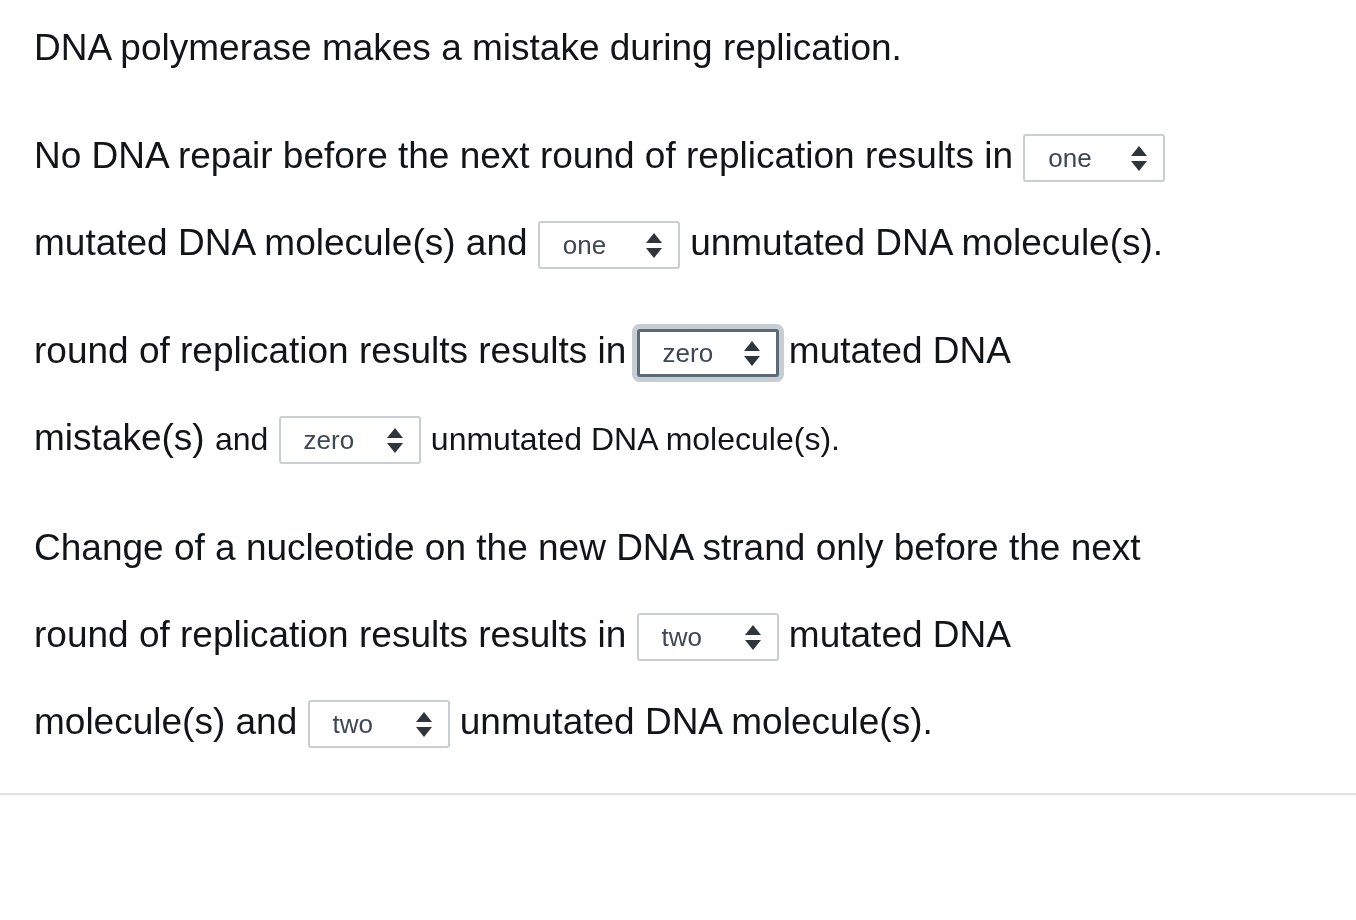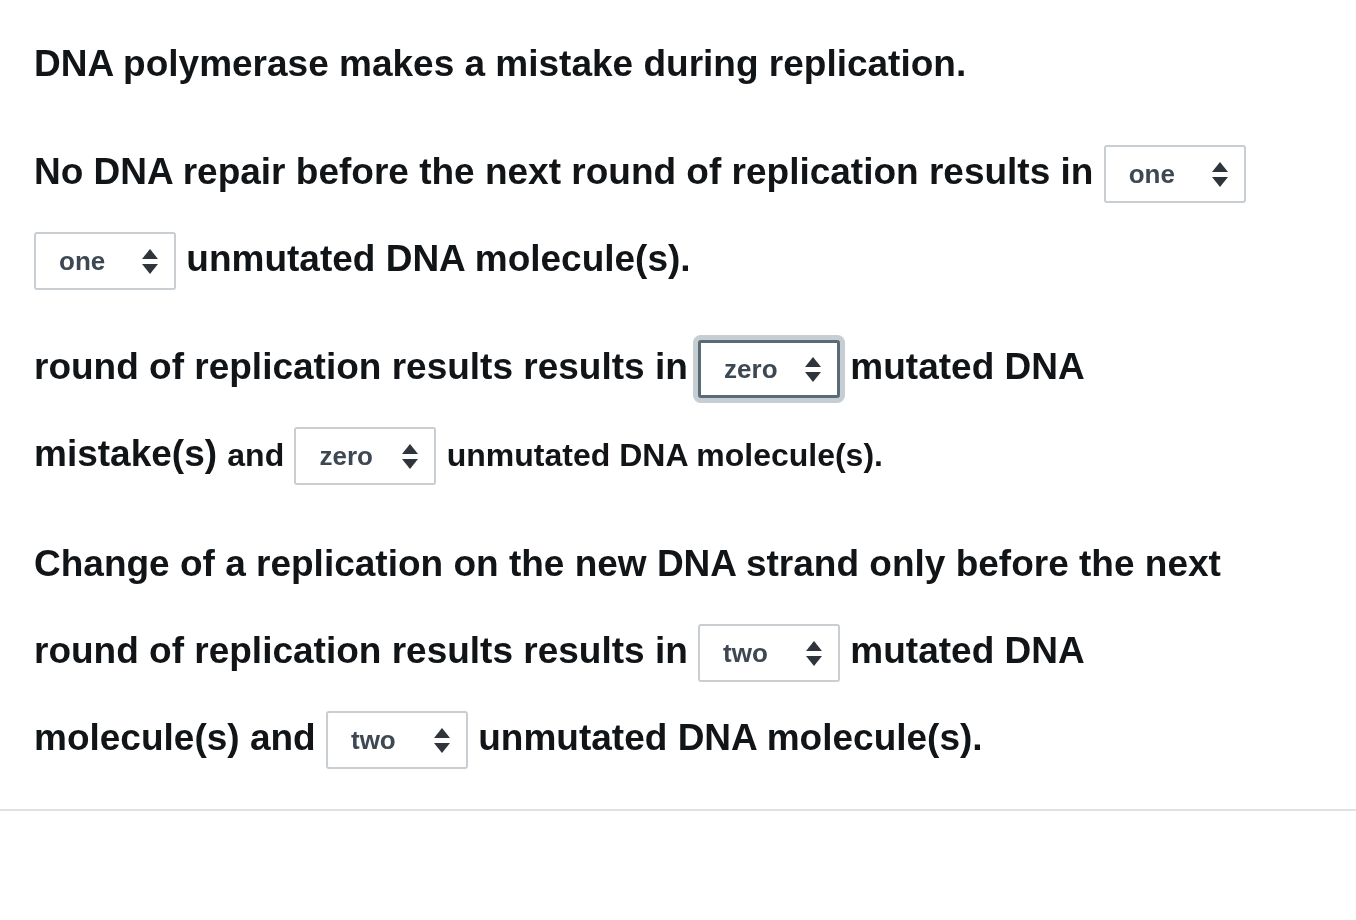--- a/index.html
+++ b/index.html
@@ -8,42 +8,41 @@
     background: #ffffff;
   }
   body {
     width: 1356px;
     height: 920px;
     overflow: hidden;
     font-family: "Liberation Sans", "DejaVu Sans", sans-serif;
     color: #121518;
   }
   .page {
-    padding: 20px 30px 0 34px;
-    font-weight: bold;
+    padding: 4px 30px 0 34px;
   }
   .para {
     font-size: 37px;
     margin: 0 0 21px 0;
   }
   .line {
     line-height: 87px;
     white-space: nowrap;
   }
   .small {
     font-size: 32px;
   }
   
   .select-box {
     display: inline-flex;
     align-items: center;
     justify-content: space-between;
     box-sizing: border-box;
     width: 142px;
-    height: 58px;
+    height: 48px;
     padding: 0 16px 0 23px;
     border: 2px solid #c9ced3;
     border-radius: 3px;
     background: #ffffff;
     vertical-align: middle;
     cursor: pointer;
   }
   .select-value {
     font-size: 26px;
     color: #3d4852;
@@ -89,20 +88,21 @@
       <span>No DNA repair before the next round of replication results in</span>
       <span class="select-box">
         <span class="select-value">one</span>
         <span class="arrows">
             <span class="tri-up"></span>
             <span class="tri-down"></span>
           </span>
       </span>
     </div>
     <div class="line">
+      <span>mutated DNA molecule(s) and</span>
       <span class="select-box">
         <span class="select-value">one</span>
         <span class="arrows">
             <span class="tri-up"></span>
             <span class="tri-down"></span>
           </span>
       </span>
       <span>unmutated DNA molecule(s).</span>
     </div>
   </div>
@@ -128,21 +128,21 @@
             <span class="tri-up"></span>
             <span class="tri-down"></span>
           </span>
       </span>
       <span class="small">unmutated DNA molecule(s).</span>
     </div>
   </div>
 
   <div class="para">
     <div class="line">
-      <span>Change of a replication on the new DNA strand only before the next</span>
+      <span>Change of a nucleotide on the new DNA strand only before the next</span>
     </div>
     <div class="line">
       <span>round of replication results results in</span>
       <span class="select-box">
         <span class="select-value">two</span>
         <span class="arrows">
             <span class="tri-up"></span>
             <span class="tri-down"></span>
           </span>
       </span>

